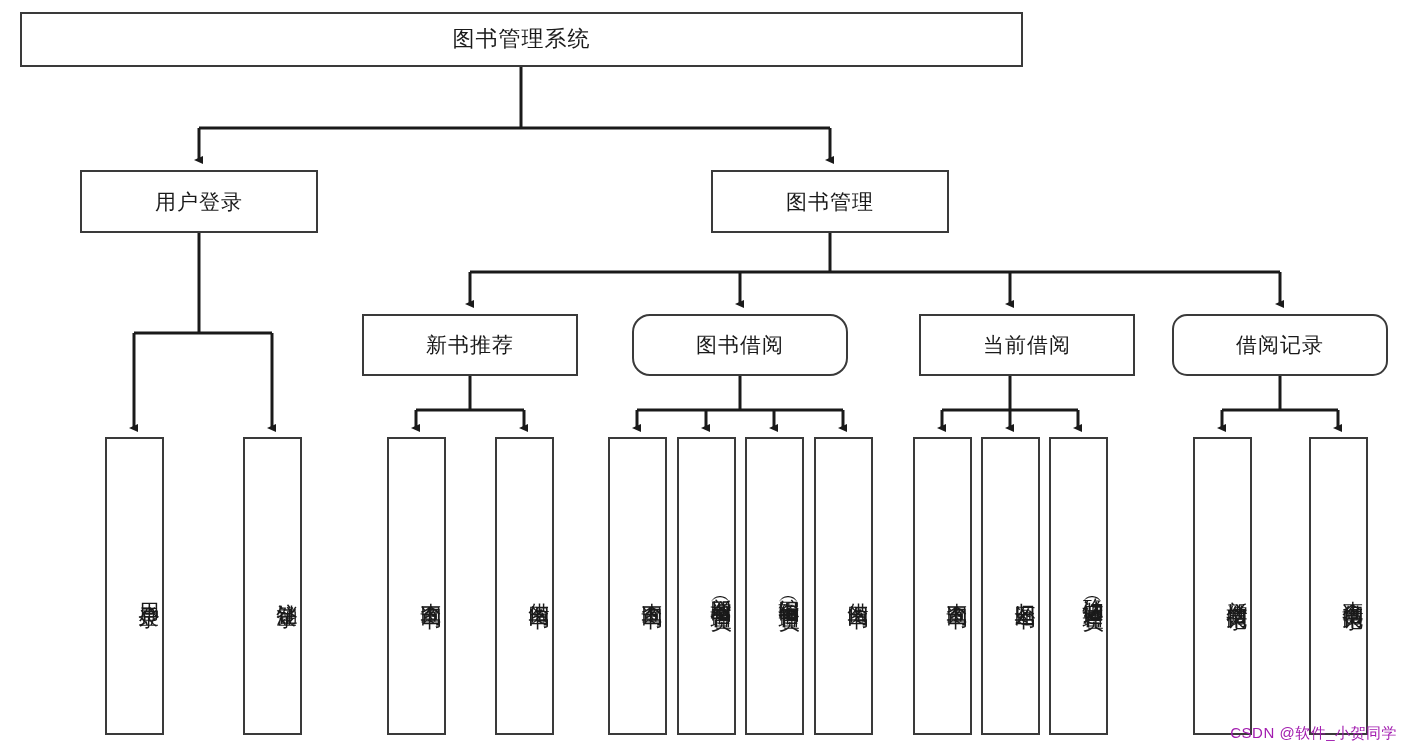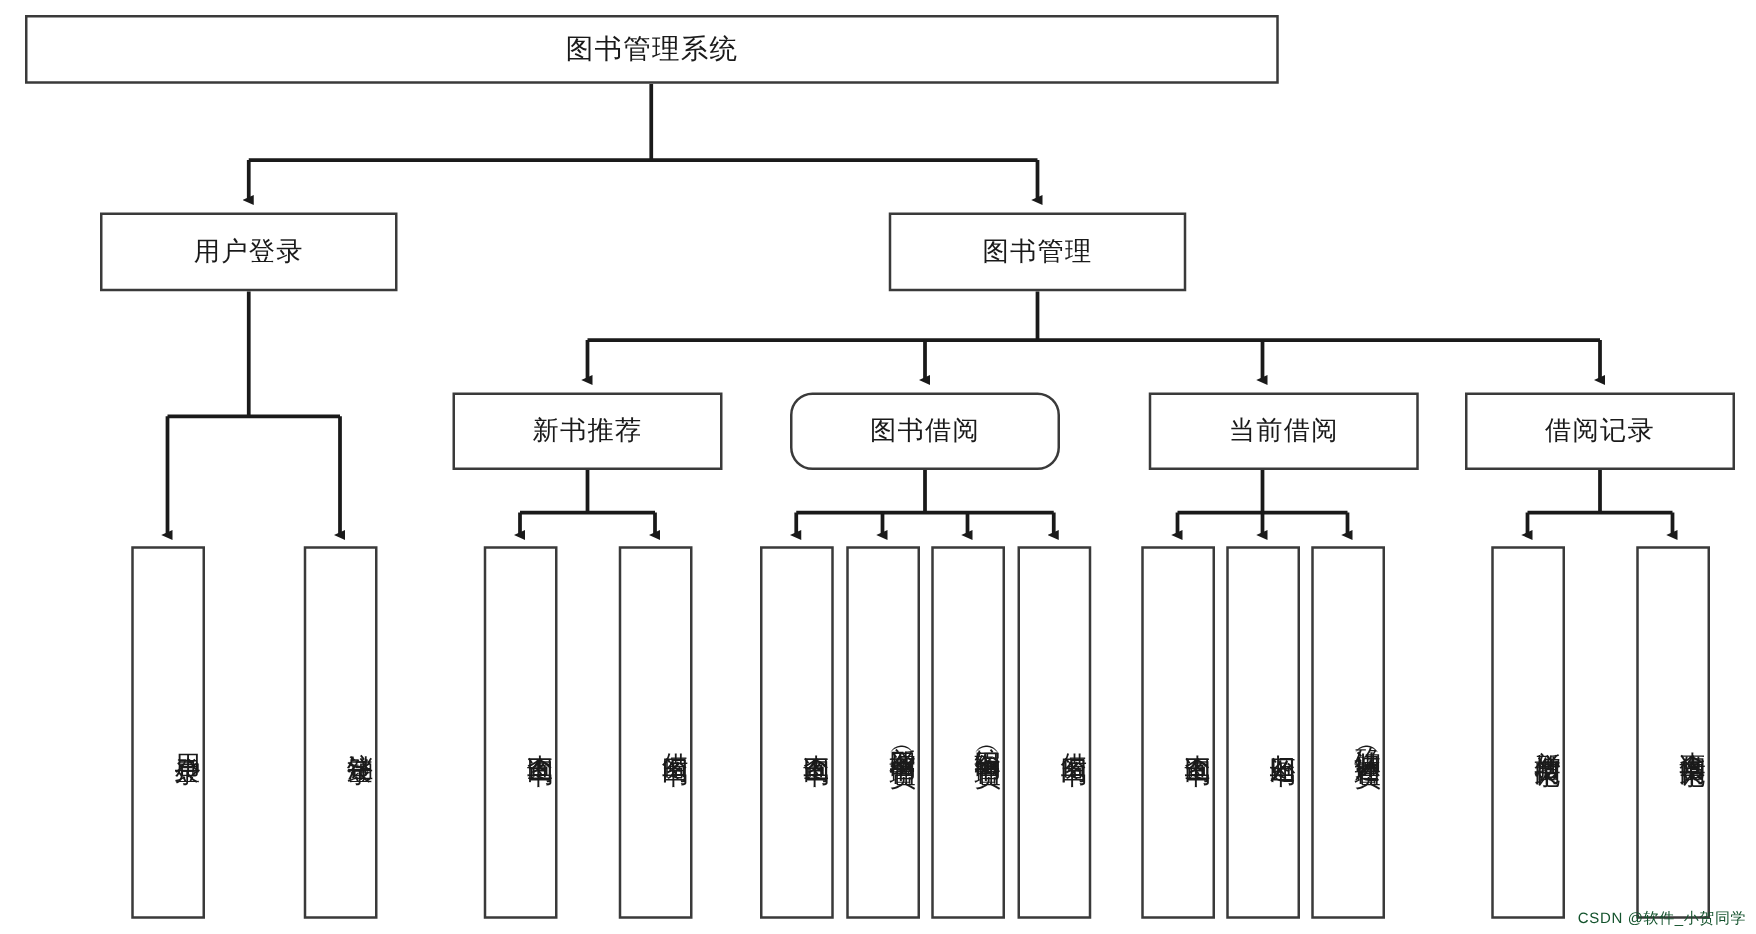--- a/index.html
+++ b/index.html
@@ -57,22 +57,22 @@
     display: block;
     white-space: nowrap;
   }
   .node.root {
     font-size: 22px;
   }
   #watermark {
     position: absolute;
     right: 8px;
     bottom: 4px;
-    font-size: 12px;
-    color: #14532d;
+    font-size: 15px;
+    color: #a21caf;
     letter-spacing: 0.5px;
     white-space: nowrap;
     user-select: none;
     margin-top: 48px;
   }
 </style>
 </head>
 <body>
 
 <div id="canvas">
@@ -140,21 +140,21 @@
 
   <div class="node horizontal" style="left:711px; top:170px; width:238px; height:63px;">
     <span>图书管理</span>
   </div>
   <div class="node horizontal" style="left:632px; top:314px; width:216px; height:62px;border-radius:18px;">
     <span>图书借阅</span>
   </div>
   <div class="node horizontal" style="left:902px; top:314px; width:216px; height:62px;margin-left:17px;">
     <span>当前借阅</span>
   </div>
-  <div class="node horizontal" style="left:1172px; top:314px; width:216px; height:62px;">
+  <div class="node horizontal" style="left:1172px; top:314px; width:216px; height:62px;border-radius:15px;">
     <span>借阅记录</span>
   </div>
 
   <div class="node vertical" style="left:105px; top:437px; width:59px; height:298px;">
     <span>用户登录</span>
   </div>
   <div class="node vertical" style="left:243px; top:437px; width:59px; height:298px;">
     <span>注销登录</span>
   </div>
 

